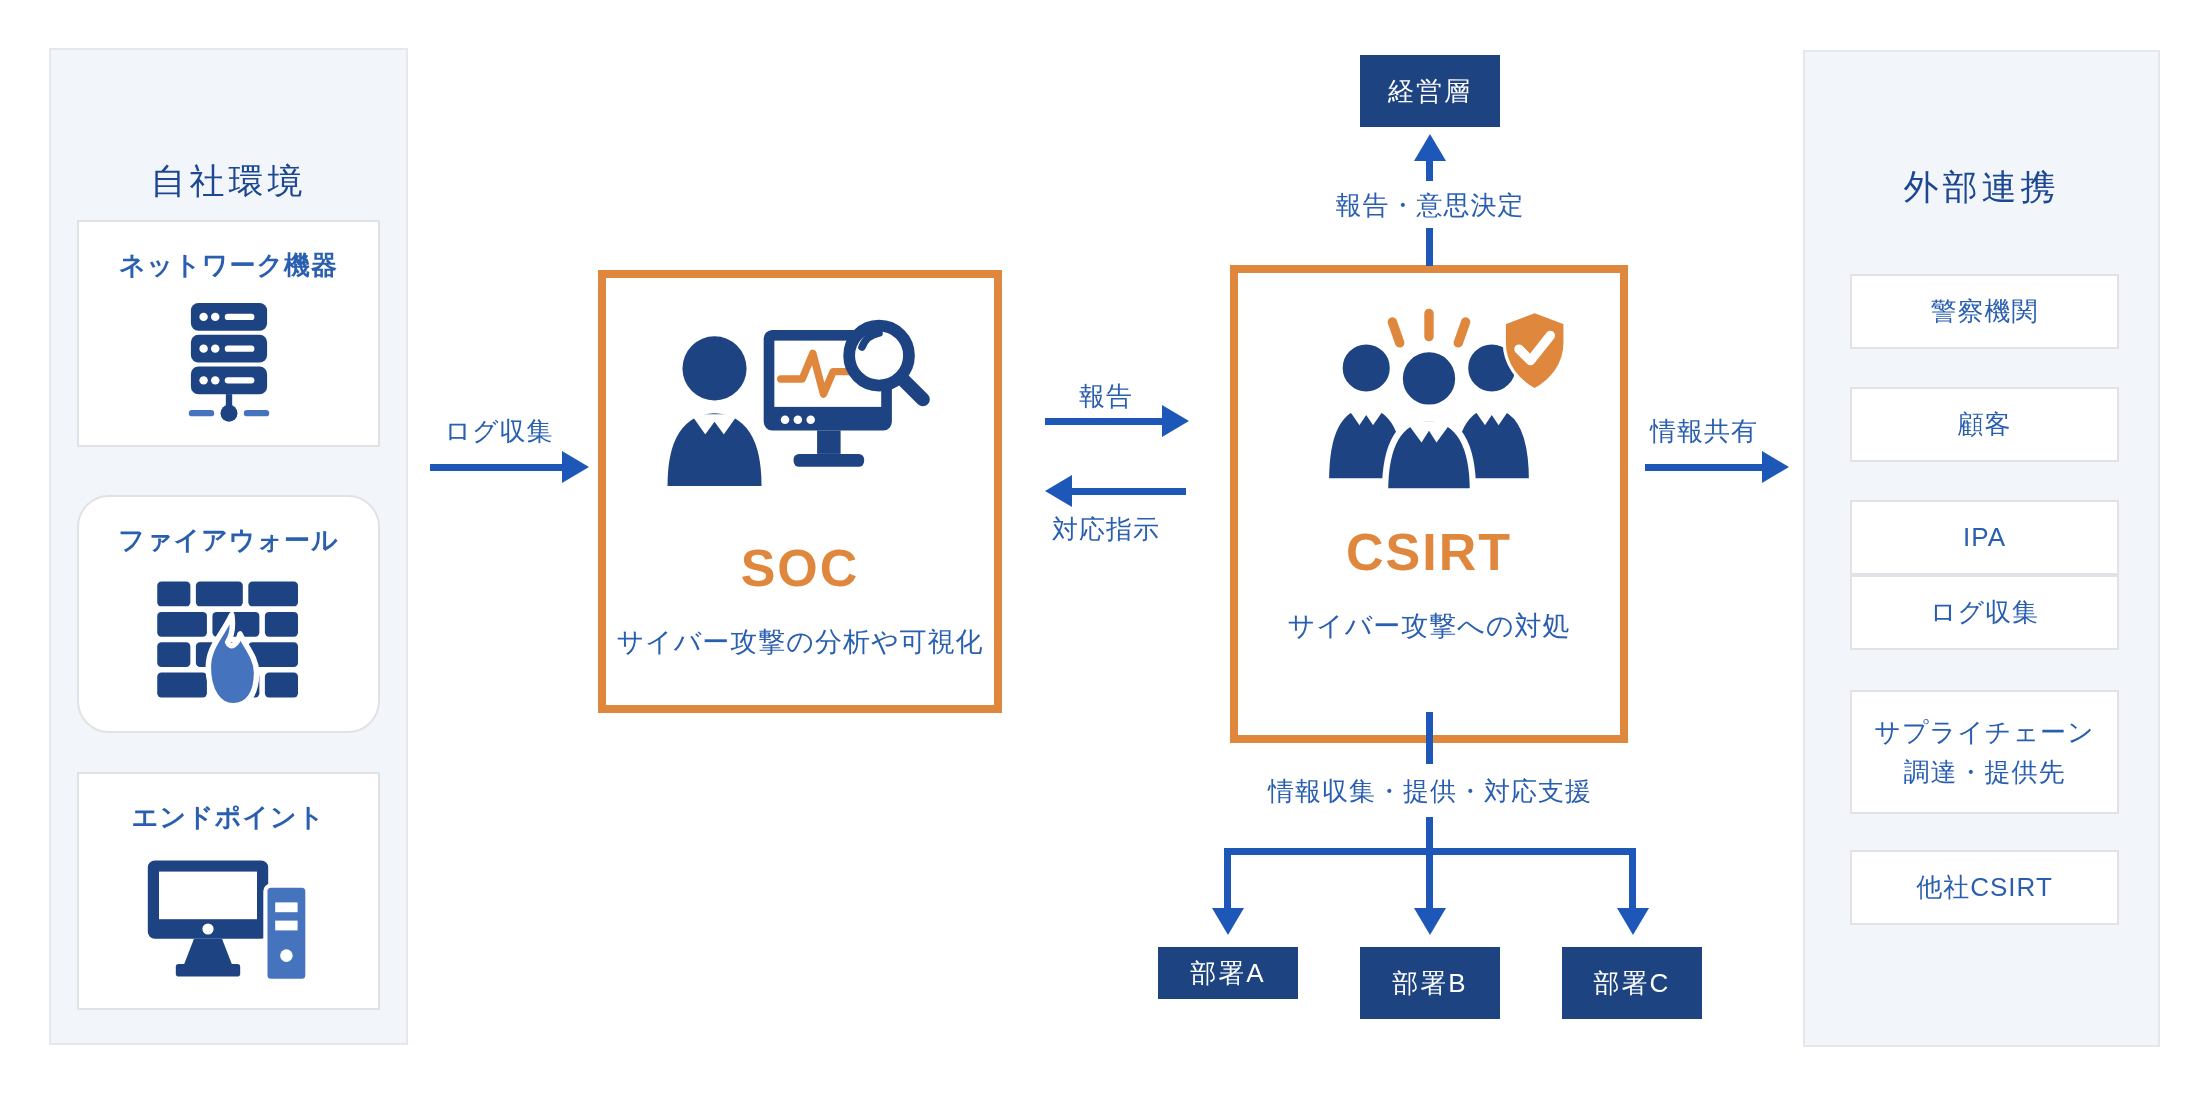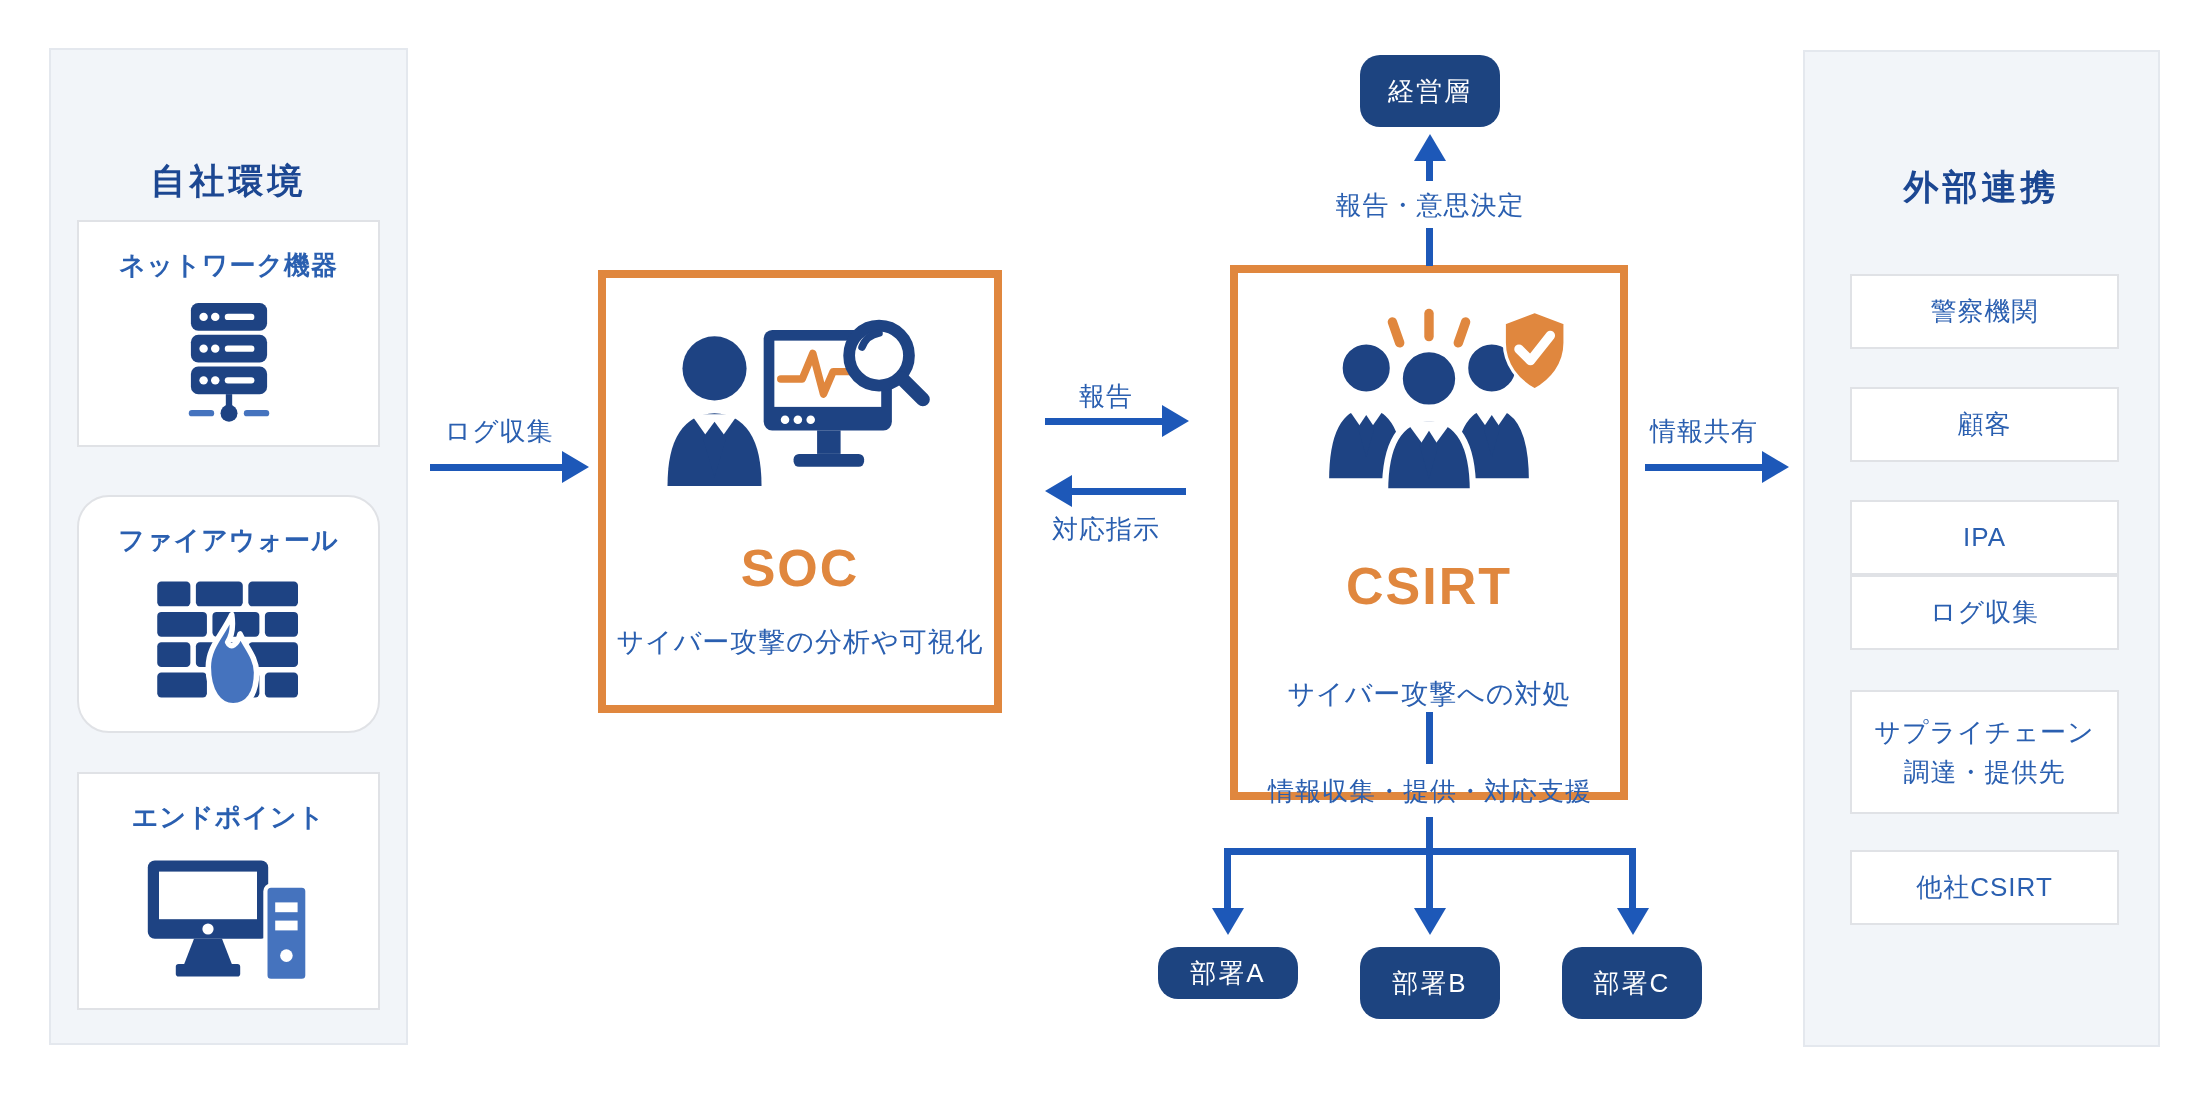--- a/index.html
+++ b/index.html
@@ -14,34 +14,34 @@
     --panel-border:#e4e8ee;
     --card-border:#e0e2e6;
   }
   *{box-sizing:border-box;margin:0;padding:0;}
   html,body{width:2208px;height:1096px;background:#ffffff;
     font-family:"Liberation Sans","DejaVu Sans",sans-serif;overflow:hidden;}
   .canvas{position:relative;width:2208px;height:1096px;background:#fff;}
 
   .panel{position:absolute;background:var(--panel-bg);border:2px solid var(--panel-border);}
   .panel-title{position:absolute;left:0;right:0;text-align:center;
-    font-size:35px;font-weight:bold;color:var(--title);letter-spacing:4px;}
+    font-size:35px;font-weight:normal;color:var(--title);letter-spacing:4px;}
   .panel-card{position:absolute;background:#fff;border:2px solid var(--card-border);
     display:flex;flex-direction:column;align-items:center;}
   .card-label{margin-top:26px;font-size:26px;font-weight:700;color:var(--label);letter-spacing:1px;}
   .card-icon{flex:1;display:flex;align-items:center;justify-content:center;width:100%;}
 
   .org-box{position:absolute;background:#fff;border:8px solid var(--orange);
     display:flex;flex-direction:column;align-items:center;}
   .org-title{font-size:52px;font-weight:bold;color:var(--orange);letter-spacing:2px;margin-top:16px;}
   .org-subtitle{font-size:27px;font-weight:500;color:var(--label);letter-spacing:1px;margin-top:26px;}
 
   .navy-box{position:absolute;background:var(--navy-box);color:#fff;
     display:flex;align-items:center;justify-content:center;
-    font-size:26px;font-weight:500;letter-spacing:2px;border-radius:20px;}
+    font-size:26px;font-weight:500;letter-spacing:2px;}
 
   .flat-card{position:absolute;background:#fff;border:2px solid var(--card-border);
     display:flex;flex-direction:column;align-items:center;justify-content:center;
     font-size:26px;font-weight:500;color:var(--label);letter-spacing:1px;line-height:1.55;}
 
   .h-line{position:absolute;height:7px;background:var(--arrow);}
   .v-line{position:absolute;width:7px;background:var(--arrow);}
   .head-right{position:absolute;width:0;height:0;
     border-left:27px solid var(--arrow);border-top:16px solid transparent;border-bottom:16px solid transparent;}
   .head-left{position:absolute;width:0;height:0;
@@ -155,21 +155,21 @@
         <path d="M50,100 L61,115 L50,152 L39,115 Z" fill="#1e4383"></path>
         <circle cx="204" cy="38" r="28" fill="#ffffff" stroke="#1e4383" stroke-width="11"></circle>
         <path d="M188,30 a21,21 0 0 1 16,-13" fill="none" stroke="#1e4383" stroke-width="7" stroke-linecap="round"></path>
         <line x1="225" y1="59" x2="245" y2="79" stroke="#1e4383" stroke-width="13" stroke-linecap="round"></line>
       </svg>
     </div>
     <div class="org-title">SOC</div>
     <div class="org-subtitle">サイバー攻撃の分析や可視化</div>
   </div>
 
-  <div class="org-box" style="left:1230px;top:265px;width:398px;height:535px;padding-top:30px;gap:34px;">
+  <div class="org-box" style="left:1230px;top:265px;width:398px;height:478px;padding-top:30px;">
     <div>
       <svg width="272" height="199" viewBox="0 0 260 190">
 
         <g stroke="#e0873e" stroke-width="9" stroke-linecap="round">
           <line x1="102" y1="38" x2="95" y2="18"></line>
           <line x1="130" y1="32" x2="130" y2="10"></line>
           <line x1="158" y1="38" x2="165" y2="18"></line>
         </g>
 
         <g>

